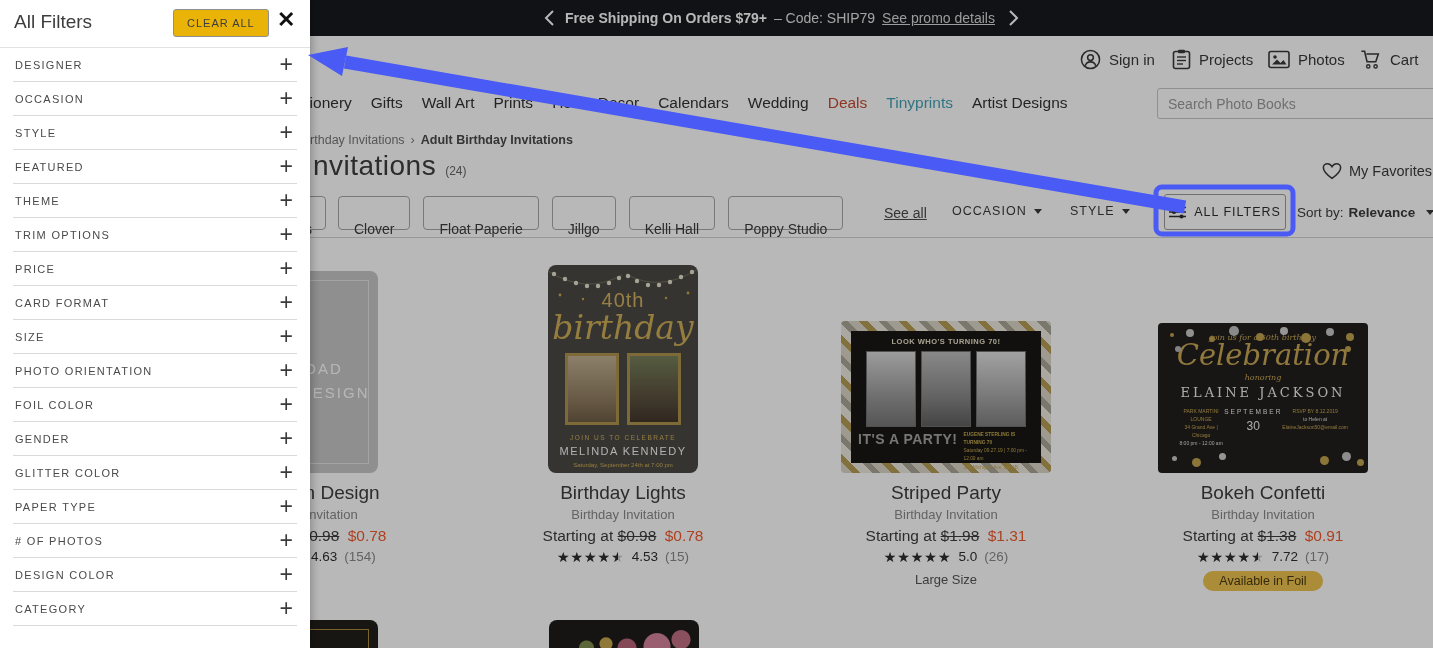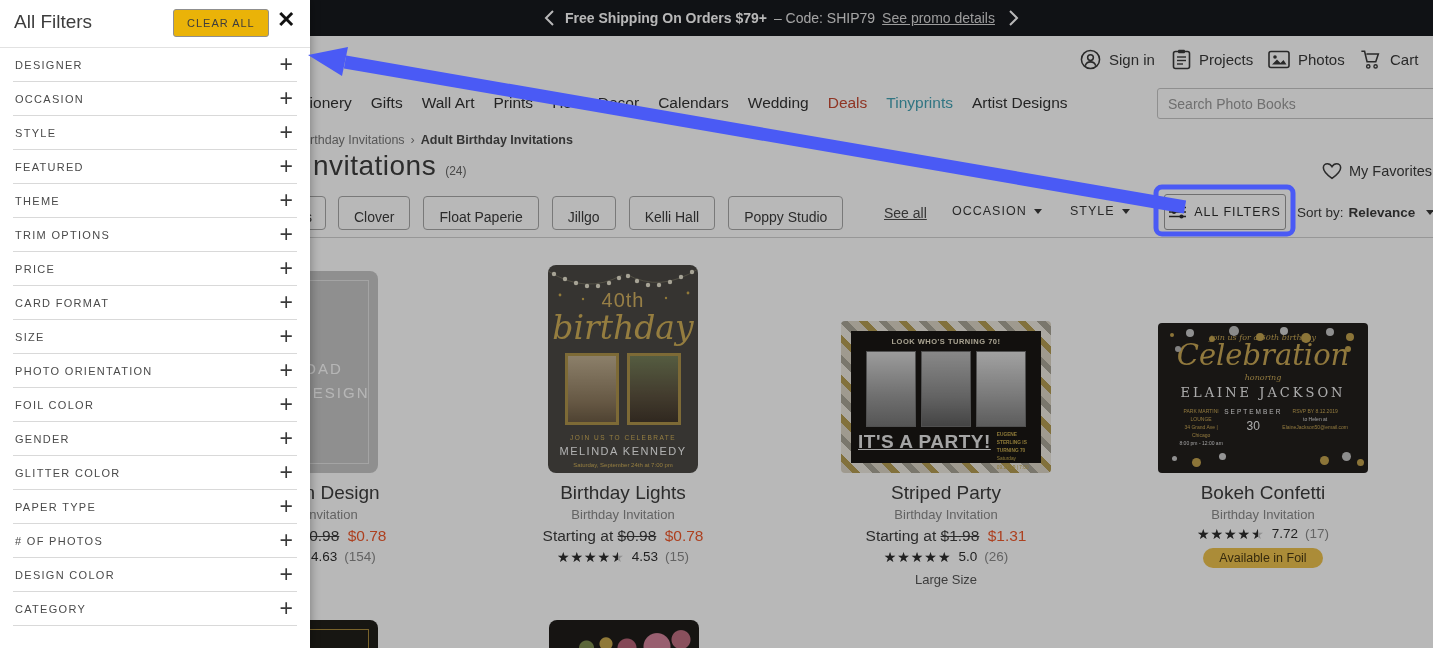--- a/index.html
+++ b/index.html
@@ -30,21 +30,21 @@
 
   .breadcrumb { left:299px; top:133px; display:flex; gap:6px; font-size:12.5px; color:#787878; white-space:nowrap; }
   .breadcrumb .cur { font-weight:bold; color:#4a4a4a; }
 
   .title-row { left:115px; top:150px; display:flex; align-items:baseline; gap:9px; white-space:nowrap; }
   .page-title { font-size:28px; color:#3d3d3d; letter-spacing:.5px; font-weight:500; }
   .page-count { font-size:12px; color:#666; }
 
   .favorites { left:1322px; top:162px; display:flex; align-items:center; gap:7px; font-size:14.5px; color:#3c3c3c; cursor:pointer; }
 
-  .chip { height:34px; line-height:32px; padding:4px 15px; border:1px solid #a8a8a8; border-radius:4px; font-size:14px; color:#3c3c3c; white-space:nowrap; cursor:pointer; background:transparent; }
+  .chip { height:34px; line-height:32px; padding:16px 15px; border:1px solid #a8a8a8; border-radius:4px; font-size:14px; color:#3c3c3c; white-space:nowrap; cursor:pointer; background:transparent; }
   .chip-partial { left:240px; top:196px; width:86px; text-align:right; padding-right:13px; }
   .chips-flex { left:338px; top:196px; display:flex; gap:13px; }
   .see-all { left:884px; top:205px; font-size:14px; color:#4a4a4a; text-decoration:underline; cursor:pointer; }
   .dd { top:204px; display:flex; align-items:center; gap:7px; font-size:12.5px; letter-spacing:1px; color:#3a3a3a; font-weight:500; cursor:pointer; }
   .caret { width:0; height:0; border-left:4.5px solid transparent; border-right:4.5px solid transparent; border-top:5.5px solid #3a3a3a; }
   .all-filters-btn { left:1164px; top:194px; width:122px; height:36px; border:1px solid #9a9a9a; border-radius:3px; display:flex; align-items:center; justify-content:center; gap:8px; font-size:12.5px; letter-spacing:1px; color:#2f2f2f; cursor:pointer; background:transparent; font-family:"Liberation Sans",sans-serif; }
   .sort-row { left:1297px; top:205px; display:flex; align-items:center; gap:5px; font-size:13.5px; color:#3c3c3c; cursor:pointer; white-space:nowrap; }
   .sort-row .val { font-weight:bold; }
   .toolbar-divider { left:0; top:237px; width:1433px; height:1px; background:#d2d2d2; }
 
@@ -80,21 +80,21 @@
   .card2 .dt { margin-top:3px; font-size:6px; line-height:1.7; }
   .card3 { width:210px; height:152px; border-radius:4px; background:repeating-linear-gradient(45deg,#ddd6c6 0 8px,#b59d54 8px 14px,#eee9df 14px 22px,#a9a598 22px 28px); }
   .card3-inner { position:absolute; inset:10px; background:#191714; display:flex; flex-direction:column; align-items:center; }
   .card3 .hdr { margin-top:6px; font-size:7.5px; font-weight:bold; letter-spacing:.5px; color:#e8e0c8; }
   .card3 .photos { display:flex; gap:5px; margin-top:5px; }
   .card3 .ph { width:50px; height:76px; border:1px solid #6f6f6f; }
   .ph-c { background:linear-gradient(180deg,#d8d8d8,#9a9a9a 60%,#777); }
   .ph-d { background:linear-gradient(180deg,#bdbdbd,#8a8a8a 60%,#5f5f5f); }
   .ph-e { background:linear-gradient(180deg,#e0e0e0,#a8a8a8 60%,#808080); }
   .card3 .btm { display:flex; width:100%; padding:4px 7px 0; gap:6px; align-items:flex-start; }
-  .card3 .party { font-size:19px; font-weight:800; color:#e5e5e5; letter-spacing:.5px; white-space:nowrap;text-decoration:underline; }
+  .card3 .party { font-size:14px; font-weight:800; color:#a3a3a3; letter-spacing:.5px; white-space:nowrap; }
   .card3 .info { text-align:left; font-size:4.8px; line-height:1.7; color:#c4a84e; }
   .card3 .info .b { font-weight:bold; }
   .card4 { width:210px; height:150px; border-radius:4px; background:#221f1d; color:#c9a855; }
   .dots-top { position:absolute; left:12px; top:10px; width:4px; height:4px; border-radius:50%; background:#c3a24e;
     box-shadow: 18px -2px 0 2px #c8c8c8, 40px 4px 0 1px #c3a24e, 62px -4px 0 3px #bfbfbf, 88px 2px 0 2px #c3a24e, 112px -4px 0 2px #d0d0d0, 134px 3px 0 3px #c3a24e, 158px -3px 0 2px #c6c6c6, 178px 2px 0 2px #c3a24e, 6px 14px 0 1px #b5b5b5, 176px 14px 0 1px #c3a24e; }
   .dots-btm { position:absolute; left:14px; bottom:12px; width:5px; height:5px; border-radius:50%; background:#c8c8c8;
     box-shadow: 22px 4px 0 2px #c3a24e, 48px -2px 0 1px #cfcfcf, 150px 2px 0 2px #c3a24e, 172px -2px 0 2px #c4c4c4, 186px 4px 0 1px #c3a24e; }
   .card4 .tag { margin-top:10px; font-family:"DejaVu Serif",serif; font-style:italic; font-size:8px; }
   .card4 .script { font-family:"DejaVu Serif",serif; font-style:italic; font-size:29px; margin-top:-2px; line-height:1.1; }
   .card4 .hon { font-family:"DejaVu Serif",serif; font-style:italic; font-size:8px; margin-top:1px; }
@@ -404,20 +404,25 @@
             <div class="col">
               <div>RSVP BY 8.12.2019</div>
               <div class="wh">to Helen at</div>
               <div>ElaineJackson50@email.com</div>
             </div>
           </div>
         </div>
       </div>
       <div class="p-title">Bokeh Confetti</div>
       <div class="p-sub">Birthday Invitation</div>
+      <div class="p-price">
+        <span>Starting at</span>
+        <s>$1.38</s>
+        <span class="sale">$0.91</span>
+      </div>
       <div class="p-rate">
         <span class="stars"><span>★★★★★</span><span class="fg" style="width: 90%;">★★★★★</span></span>
         <span>7.72</span>
         <span class="rev">(17)</span>
       </div>
       <div class="p-badge">Available in Foil</div>
     </div>
 
     <div class="abs row2-a">
       <div class="gold-border"></div>

